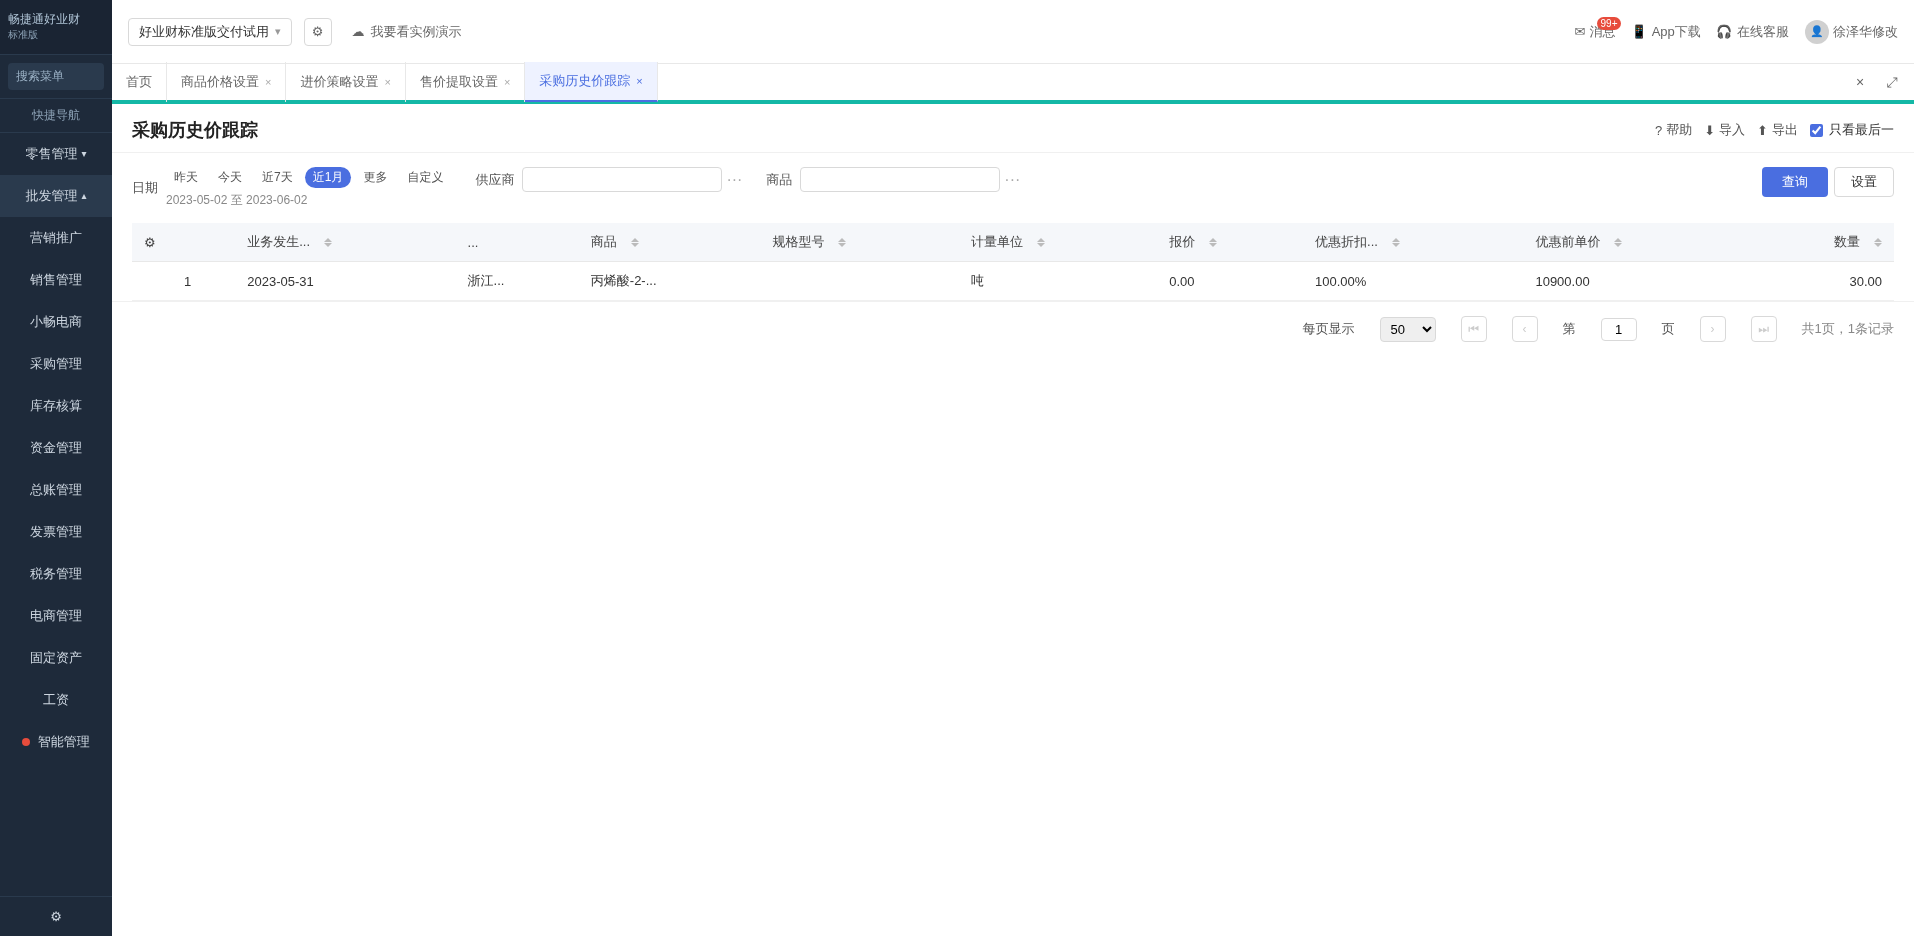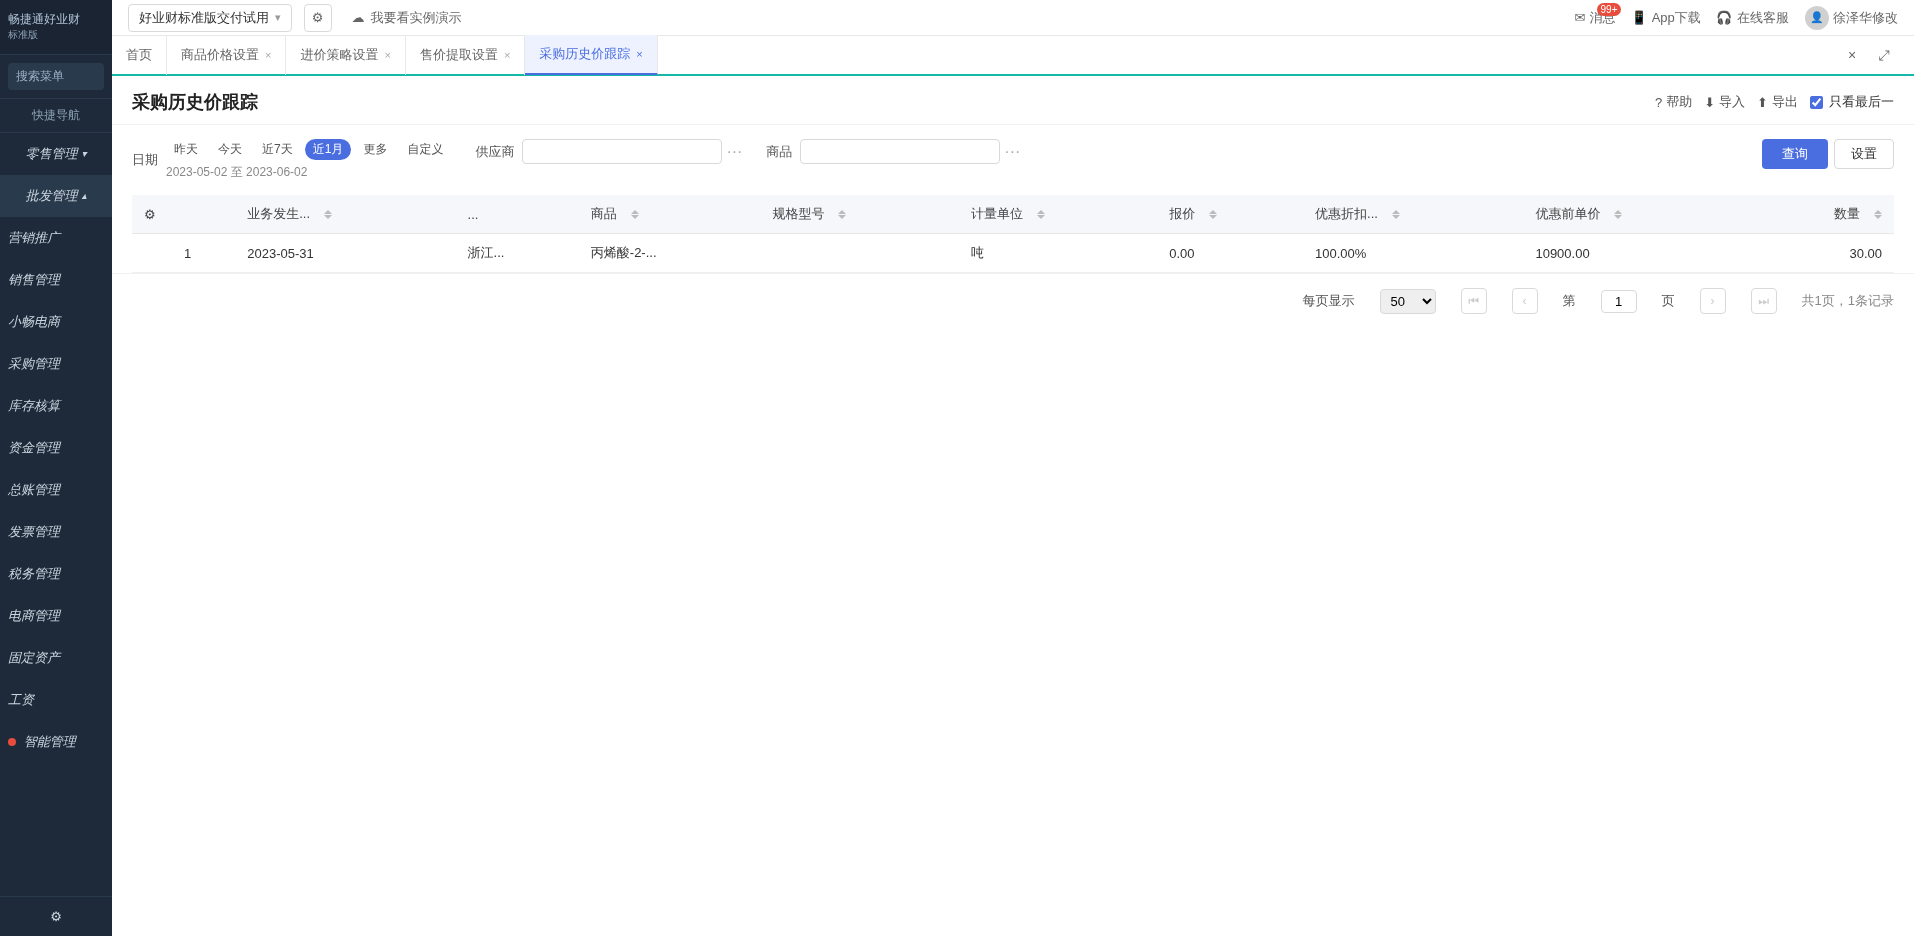--- a/index.html
+++ b/index.html
@@ -6,46 +6,46 @@
     body { font-family: "Microsoft YaHei", Arial, sans-serif; font-size: 13px; background: #f0f2f5; color: #333; display: flex; height: 936px; overflow: hidden; }
 
     
     .sidebar { width: 112px; background: #1e2a3a; color: #cdd6e0; display: flex; flex-direction: column; flex-shrink: 0; height: 100%; }
     .sidebar-logo { padding: 12px 8px; background: #1a2433; display: flex; align-items: center; gap: 6px; border-bottom: 1px solid #2a3a4d; min-height: 52px; }
     .sidebar-logo-text { font-size: 12px; color: #aec2d4; line-height: 1.3; }
     .sidebar-logo-badge { font-size: 10px; color: #8ba0b4; }
     .sidebar-search { padding: 8px; border-bottom: 1px solid #2a3a4d; }
     .sidebar-search-btn { width: 100%; background: #2a3a4d; border: none; color: #9ab0c4; padding: 5px 8px; border-radius: 4px; cursor: pointer; font-size: 12px; text-align: left; }
     .sidebar-quicknav { padding: 8px 0; border-bottom: 1px solid #2a3a4d; text-align: center; font-size: 12px; color: #8ba0b4; cursor: pointer; }
-    .sidebar-item { padding: 12px 8px; text-align: left; font-size: 13px; cursor: pointer; color: #cdd6e0; position: relative; font-style: italic; }
+    .sidebar-item { padding: 12px 1px; text-align: center; font-size: 13px; cursor: pointer; color: #cdd6e0; position: relative; }
     .sidebar-item.has-sub { display: flex; align-items: center; justify-content: center; gap: 4px; }
     .sidebar-item.active { background: #2a3a4d; }
     .sidebar-item .arrow { font-size: 10px; }
     .sidebar-bottom { margin-top: auto; padding: 12px 8px; text-align: center; border-top: 1px solid #2a3a4d; }
     .sidebar-dot { width: 8px; height: 8px; background: #e74c3c; border-radius: 50%; display: inline-block; margin-right: 4px; }
 
     
     .main-area { flex: 1; display: flex; flex-direction: column; overflow: hidden; background: #f0f2f5; }
 
     
-    .topbar { background: #fff; height: 36px; display: flex; align-items: center; padding: 0 16px; gap: 12px; border-bottom: 1px solid #e8e8e8; flex-shrink: 0; }
+    .topbar { background: #fff; height: 64px; display: flex; align-items: center; padding: 0 16px; gap: 12px; border-bottom: 1px solid #e8e8e8; flex-shrink: 0; }
     .topbar-selector { display: flex; align-items: center; gap: 6px; border: 1px solid #d9d9d9; border-radius: 4px; padding: 4px 10px; cursor: pointer; font-size: 13px; color: #333; }
     .topbar-selector .arrow { color: #999; font-size: 11px; }
     .topbar-gear { width: 28px; height: 28px; border: 1px solid #d9d9d9; border-radius: 4px; display: flex; align-items: center; justify-content: center; cursor: pointer; color: #666; }
     .topbar-demo { display: flex; align-items: center; gap: 6px; color: #666; font-size: 13px; cursor: pointer; margin-left: 8px; }
     .topbar-right { margin-left: auto; display: flex; align-items: center; gap: 16px; }
     .topbar-notif { position: relative; cursor: pointer; display: flex; align-items: center; gap: 4px; color: #666; font-size: 13px; }
     .notif-badge { background: #e74c3c; color: #fff; font-size: 10px; border-radius: 10px; padding: 1px 4px; position: absolute; top: -6px; right: -6px; }
     .topbar-app { display: flex; align-items: center; gap: 4px; color: #666; font-size: 13px; cursor: pointer; }
     .topbar-service { display: flex; align-items: center; gap: 4px; color: #666; font-size: 13px; cursor: pointer; }
     .topbar-user { display: flex; align-items: center; gap: 4px; color: #666; font-size: 13px; cursor: pointer; }
     .user-avatar { width: 24px; height: 24px; background: #d0d0d0; border-radius: 50%; display: flex; align-items: center; justify-content: center; color: #888; font-size: 11px; }
 
     
-    .tabbar { background: #fff; height: 40px; display: flex; align-items: center; padding: 0 8px 0 0; border-bottom: 2px solid #14b8a6; flex-shrink: 0; position: relative; }
+    .tabbar { background: #fff; height: 40px; display: flex; align-items: center; padding: 0 0 0 0; border-bottom: 4px solid #14b8a6; flex-shrink: 0; position: relative; }
     .tab { display: flex; align-items: center; gap: 6px; padding: 0 14px; height: 40px; font-size: 13px; cursor: pointer; color: #666; border-right: 1px solid #e8e8e8; white-space: nowrap; }
     .tab:first-child { padding: 0 14px; }
     .tab.active { background: #eef2ff; color: #4a6ee0; border-bottom: 2px solid #4a6ee0; }
     .tab .close-btn { color: #aaa; font-size: 11px; cursor: pointer; }
     .tab.active .close-btn { color: #4a6ee0; }
     .tabbar-actions { margin-left: auto; display: flex; align-items: center; gap: 4px; padding-right: 8px; }
     .tabbar-action-btn { width: 28px; height: 28px; display: flex; align-items: center; justify-content: center; cursor: pointer; color: #666; font-size: 14px; }
 
     
     .content { flex: 1; overflow: auto; background: #f0f2f5; padding: 0; }

